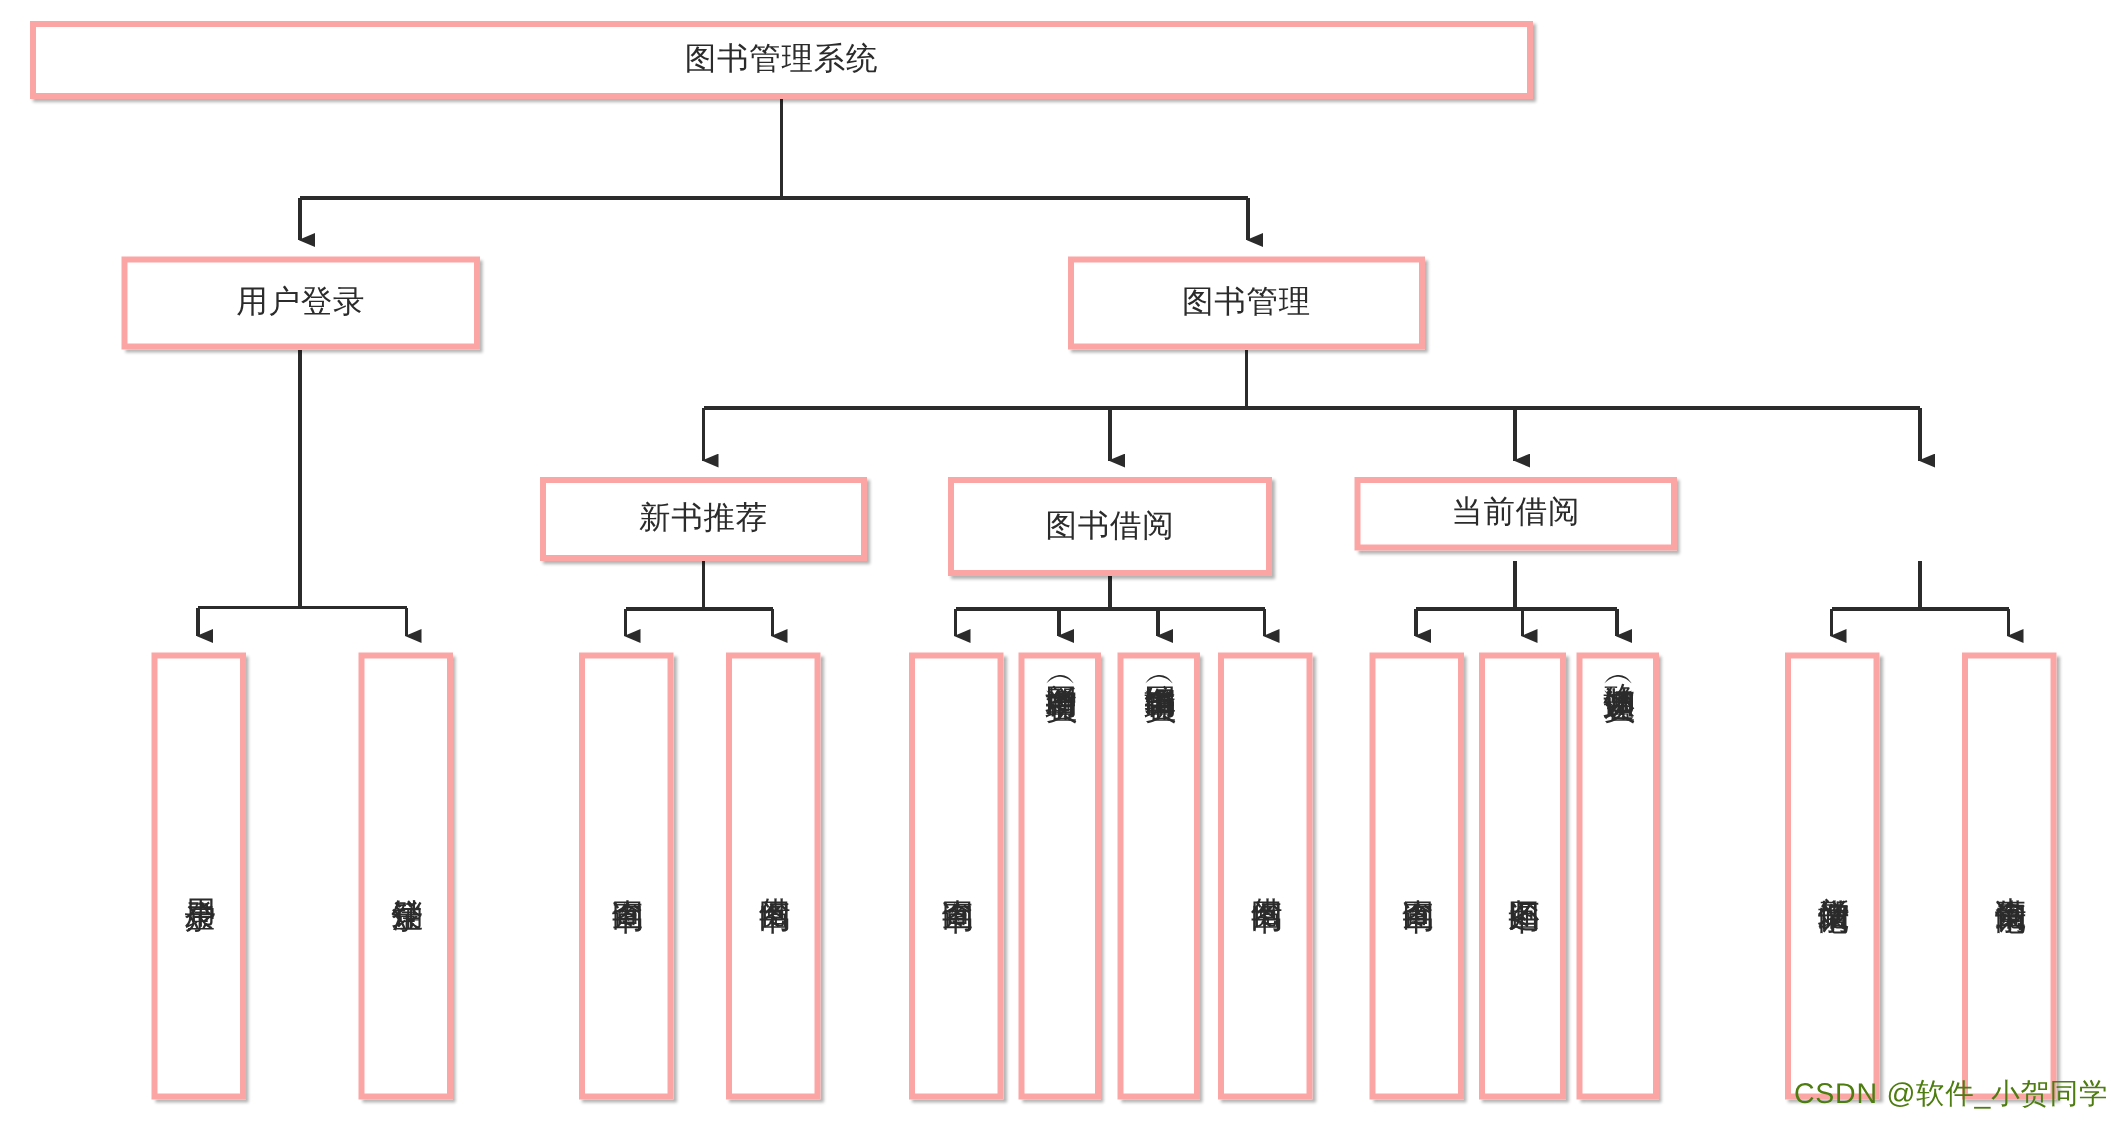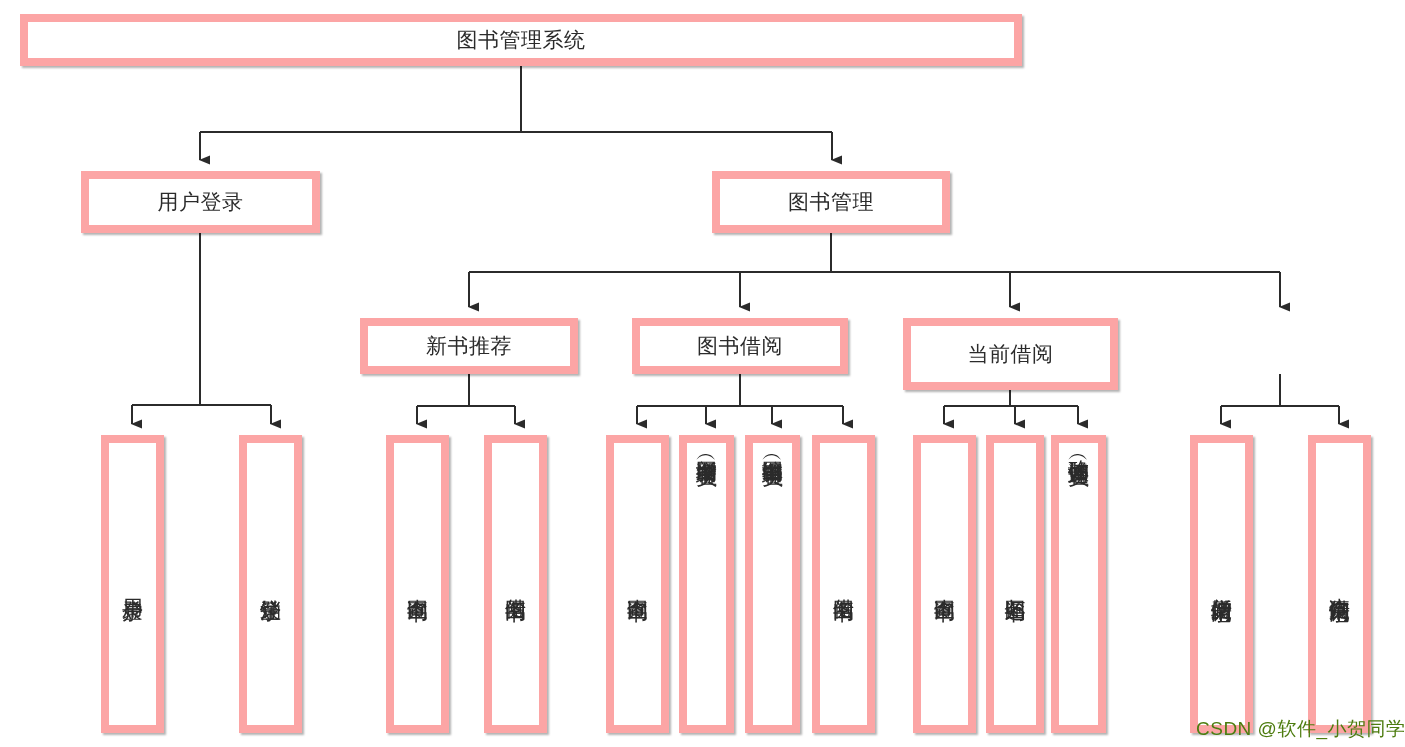--- a/index.html
+++ b/index.html
@@ -22,21 +22,21 @@
     left: 0;
     top: 0;
     width: 1405px;
     height: 747px;
     pointer-events: none;
   }
   .node {
     position: absolute;
     box-sizing: border-box;
     background: #ffffff;
-    border: 8px solid #fca5a5;
+    border: 4px solid #fca5a5;
     box-shadow: 2px 2px 2px rgba(0,0,0,0.30);
     display: flex;
     align-items: center;
     justify-content: center;
   }
   .node-label {
     color: #2b2b2b;
     font-size: 21px;
     line-height: 1.25;
     letter-spacing: 0.5px;
@@ -132,24 +132,24 @@
   <div class="node" style="left:81px; top:171px; width:239px; height:62px;">
     <span class="node-label">用户登录</span>
   </div>
   <div class="node" style="left:360px; top:318px; width:218px; height:56px;">
     <span class="node-label">新书推荐</span>
   </div>
 
   <div class="node" style="left:712px; top:171px; width:238px; height:62px;">
     <span class="node-label">图书管理</span>
   </div>
-  <div class="node" style="left:632px; top:318px; width:216px; height:56px;">
+  <div class="node" style="left:632px; top:318px; width:216px; height:66px;">
     <span class="node-label">图书借阅</span>
   </div>
-  <div class="node" style="left:903px; top:318px; width:215px; height:72px;">
+  <div class="node" style="left:903px; top:318px; width:215px; height:49px;">
     <span class="node-label">当前借阅</span>
   </div>
 
   <div class="node leaf center-text" style="left:101px; top:435px; width:63px; height:298px;">
     <span class="node-label">用户登录</span>
   </div>
   <div class="node leaf center-text" style="left:239px; top:435px; width:63px; height:298px;">
     <span class="node-label">注销登录</span>
   </div>
   <div class="node leaf center-text" style="left:386px; top:435px; width:63px; height:298px;">

